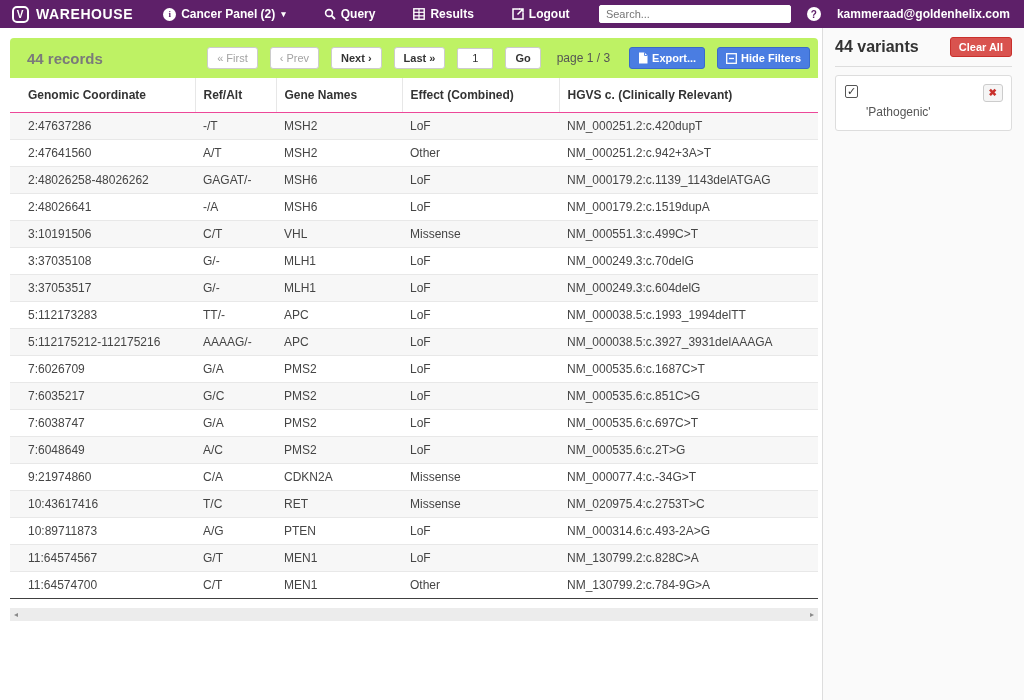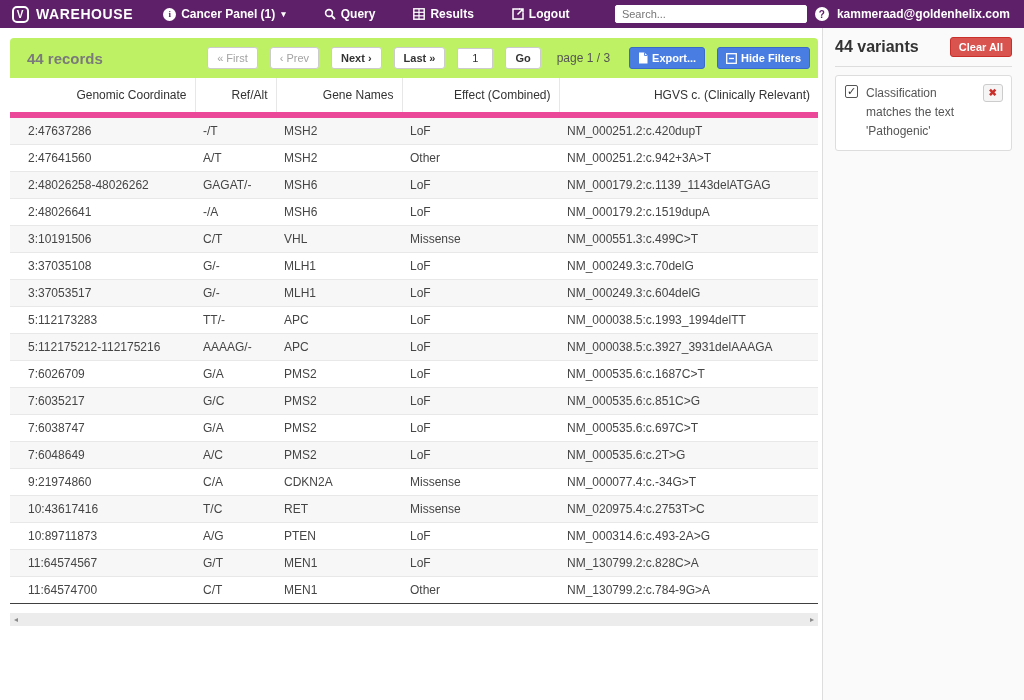--- a/index.html
+++ b/index.html
@@ -15,21 +15,21 @@
     display:flex; align-items:center; justify-content:center;
     font-size:10px; font-weight:bold; color:#fff; }
   .nav-items { display:flex; align-items:center; gap:38px; margin-left:30px; }
   .nav-item { display:flex; align-items:center; gap:5px; font-size:12px;
     font-weight:bold; color:#fff; cursor:pointer; white-space:nowrap; }
   .nav-item svg { display:block; }
   .circle-ic { width:13px; height:13px; border-radius:50%; background:#fff;
     color:#5e2069; font-size:9px; font-weight:bold; display:flex;
     align-items:center; justify-content:center; font-family:"Liberation Serif",serif; }
   .caret { font-size:9px; margin-left:1px; }
-  .nav-right { margin-left:auto; display:flex; align-items:center; gap:8px; }
+  .nav-right { margin-left:auto; display:flex; align-items:center; gap:16px; }
   .search-input { width:192px; height:18px; border:1px solid #fff; border-radius:2px;
     font-size:11px; padding:0 6px; color:#333; }
   .help-icon { width:14px; height:14px; border-radius:50%; background:#fff;
     color:#5e2069; font-size:10px; font-weight:bold; display:flex;
     align-items:center; justify-content:center; cursor:pointer; }
   .email { font-size:12px; font-weight:bold; }
 
   
   .layout { display:flex; height:672px; }
   .main { width:822px; padding:10px 4px 0 10px; }
@@ -46,22 +46,22 @@
   .page-input { width:36px; height:21px; border:1px solid #ccc; border-radius:2px;
     text-align:center; font-size:11px; color:#333; }
   .page-status { font-size:12px; color:#555; margin:0 7px 0 4px; white-space:nowrap; }
   .btn-blue { background:#4a7de2; border:1px solid #3a6bc9; border-radius:3px;
     color:#fff; font-size:11px; font-weight:bold; padding:4px 8px;
     display:flex; align-items:center; gap:4px; cursor:pointer; white-space:nowrap; }
   .btn-blue svg { display:block; }
 
   
   table { width:100%; border-collapse:collapse; table-layout:fixed; }
-  th { text-align:right; font-size:12px; font-weight:normal; color:#333;
-    padding:10px 8px; border-bottom:6px solid #ec4899;
+  th { text-align:left; font-size:12px; font-weight:bold; color:#333;
+    padding:10px 8px; border-bottom:1px solid #ec4899;
     border-right:1px solid #e7e7e7; white-space:nowrap; overflow:hidden; }
   th:last-child { border-right:none; }
   th:first-child, td:first-child { padding-left:18px; }
   td { font-size:12px; color:#454545; padding:6px 8px; line-height:14px;
     border-top:1px solid #e8e8e8; white-space:nowrap; overflow:hidden; }
   tbody tr:first-child td { border-top:none; }
   tbody tr:nth-child(odd) { background:#f7f7f7; }
   tbody tr:last-child td { border-bottom:1px solid #404040; }
   col.c1{width:185px} col.c2{width:81px} col.c3{width:126px}
   col.c4{width:157px} col.c5{width:auto}
@@ -95,21 +95,21 @@
 
 <div class="navbar">
   <div class="brand">
     <span class="brand-logo">V</span>
     <span>WAREHOUSE</span>
   </div>
 
   <div class="nav-items">
     <div class="nav-item">
       <span class="circle-ic">i</span>
-      <span>Cancer Panel (1)</span>
+      <span>Cancer Panel (2)</span>
       <span class="caret">▾</span>
     </div>
     <div class="nav-item">
       <span>
         <svg width="12" height="12" viewBox="0 0 12 12">
             <circle cx="5" cy="5" r="3.4" fill="none" stroke="#fff" stroke-width="1.6"></circle>
             <line x1="7.6" y1="7.6" x2="11" y2="11" stroke="#fff" stroke-width="1.8"></line>
           </svg>
       </span>
       <span>Query</span>
@@ -356,19 +356,19 @@
   <div class="sidebar">
     <div class="sidebar-header">
       <span class="sidebar-title">44 variants</span>
       <button class="btn-clear">Clear All</button>
     </div>
     <hr>
 
     <div class="filter-card">
       <span class="checkbox">✓</span>
       <span class="filter-text">
-        <span>Classification matches the text</span><br>
+        <br>
         <span>'Pathogenic'</span>
       </span>
       <button class="filter-close">✖</button>
     </div>
   </div>
 </div>
 
 </body></html>

